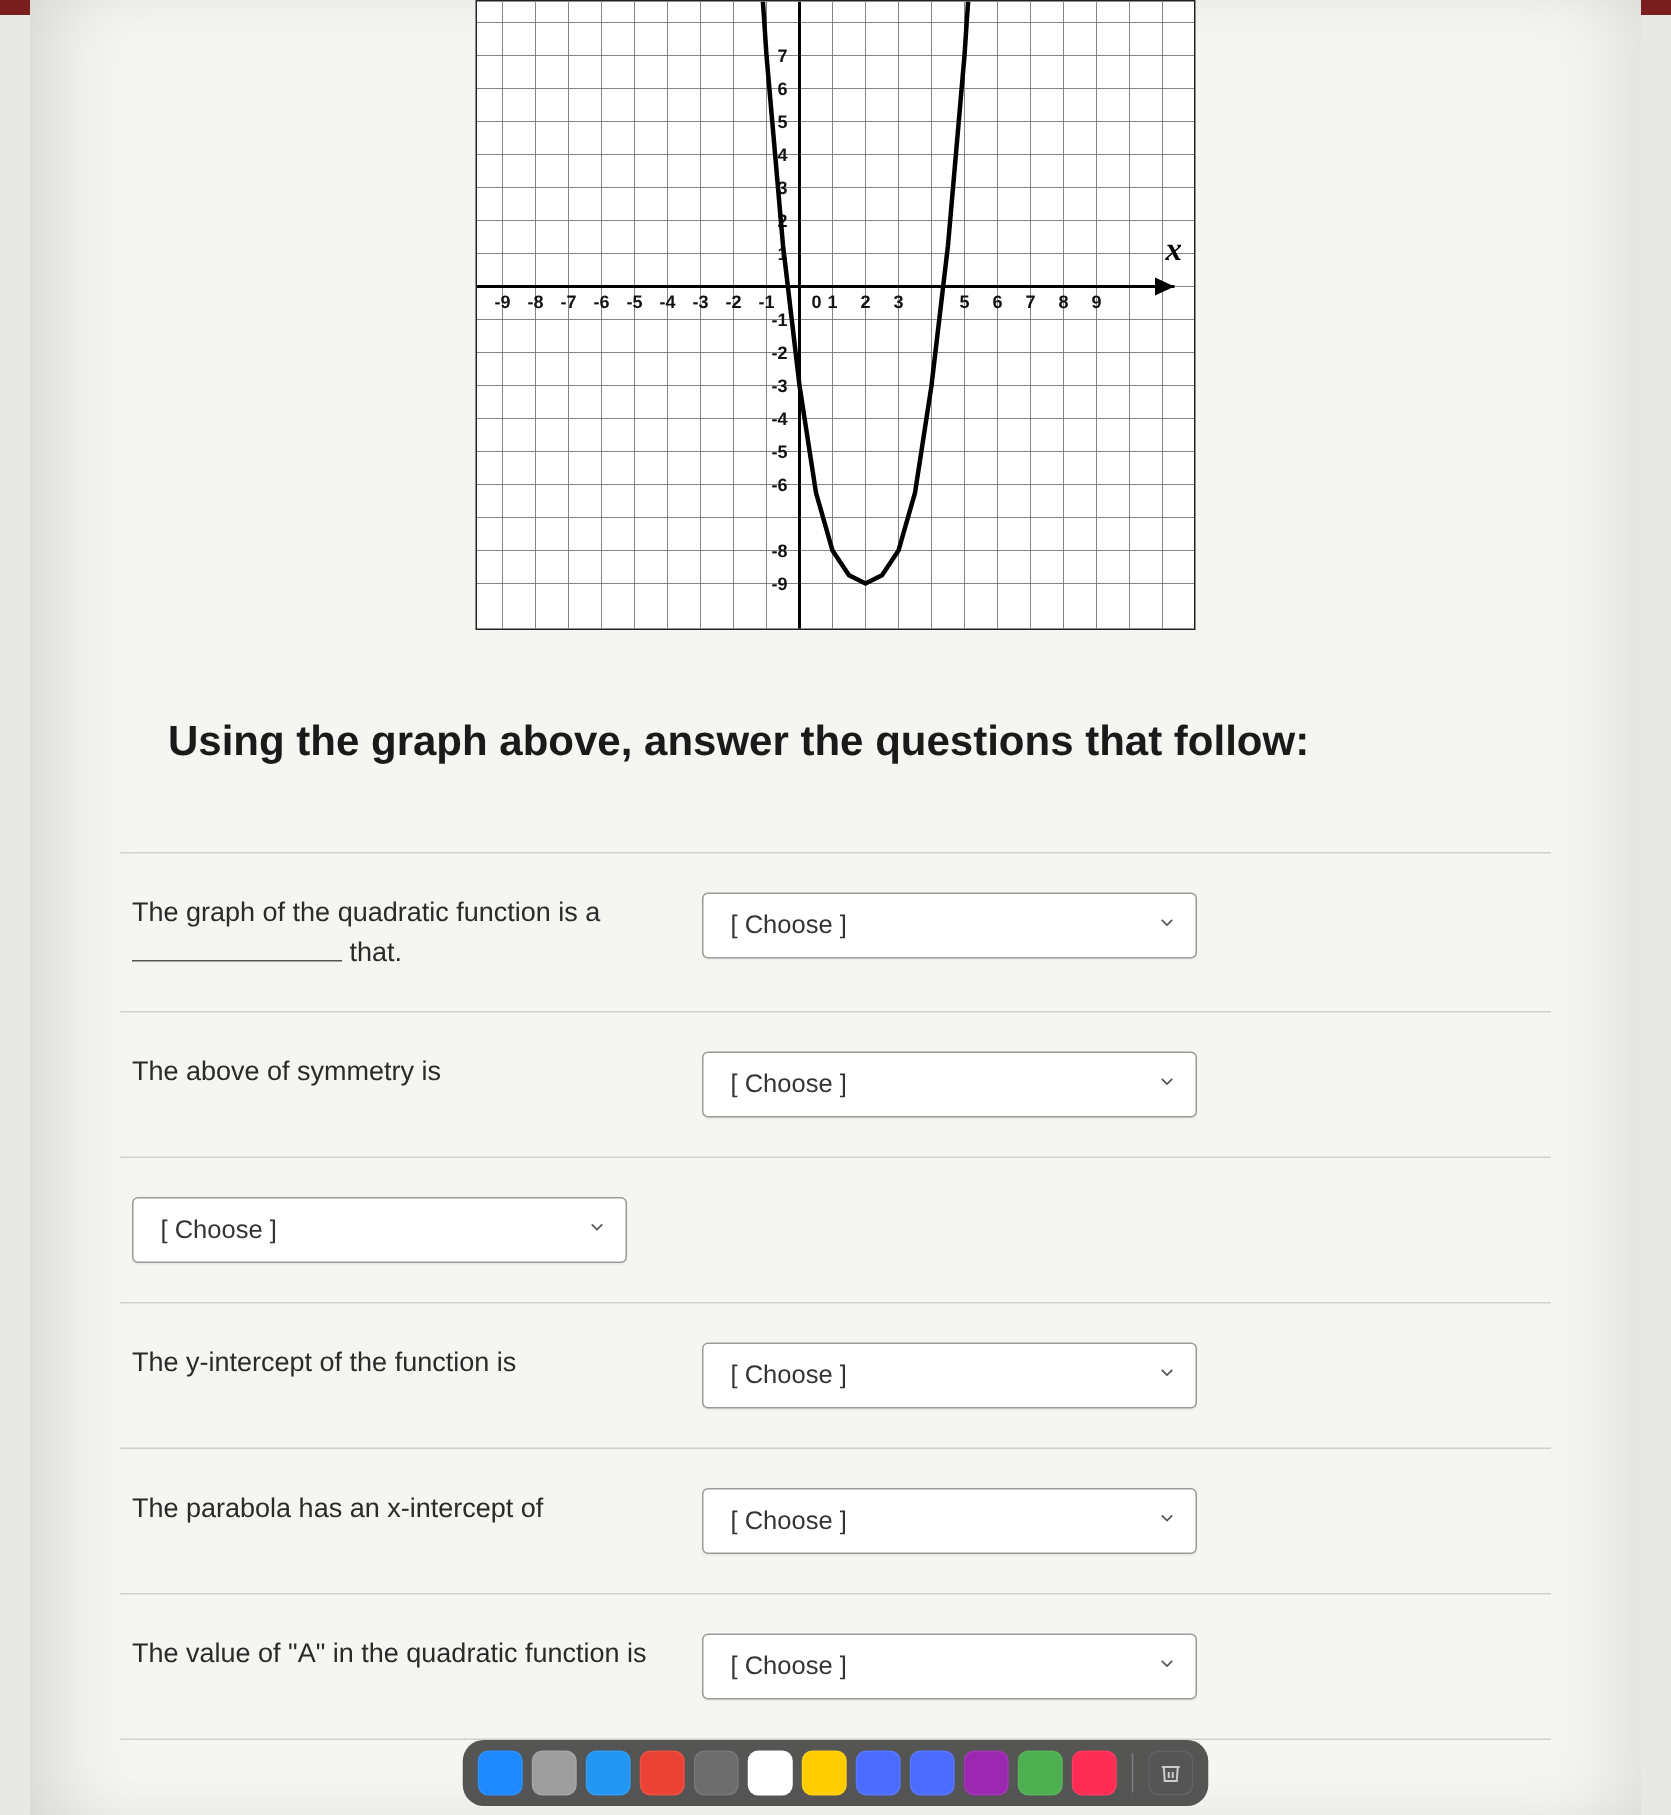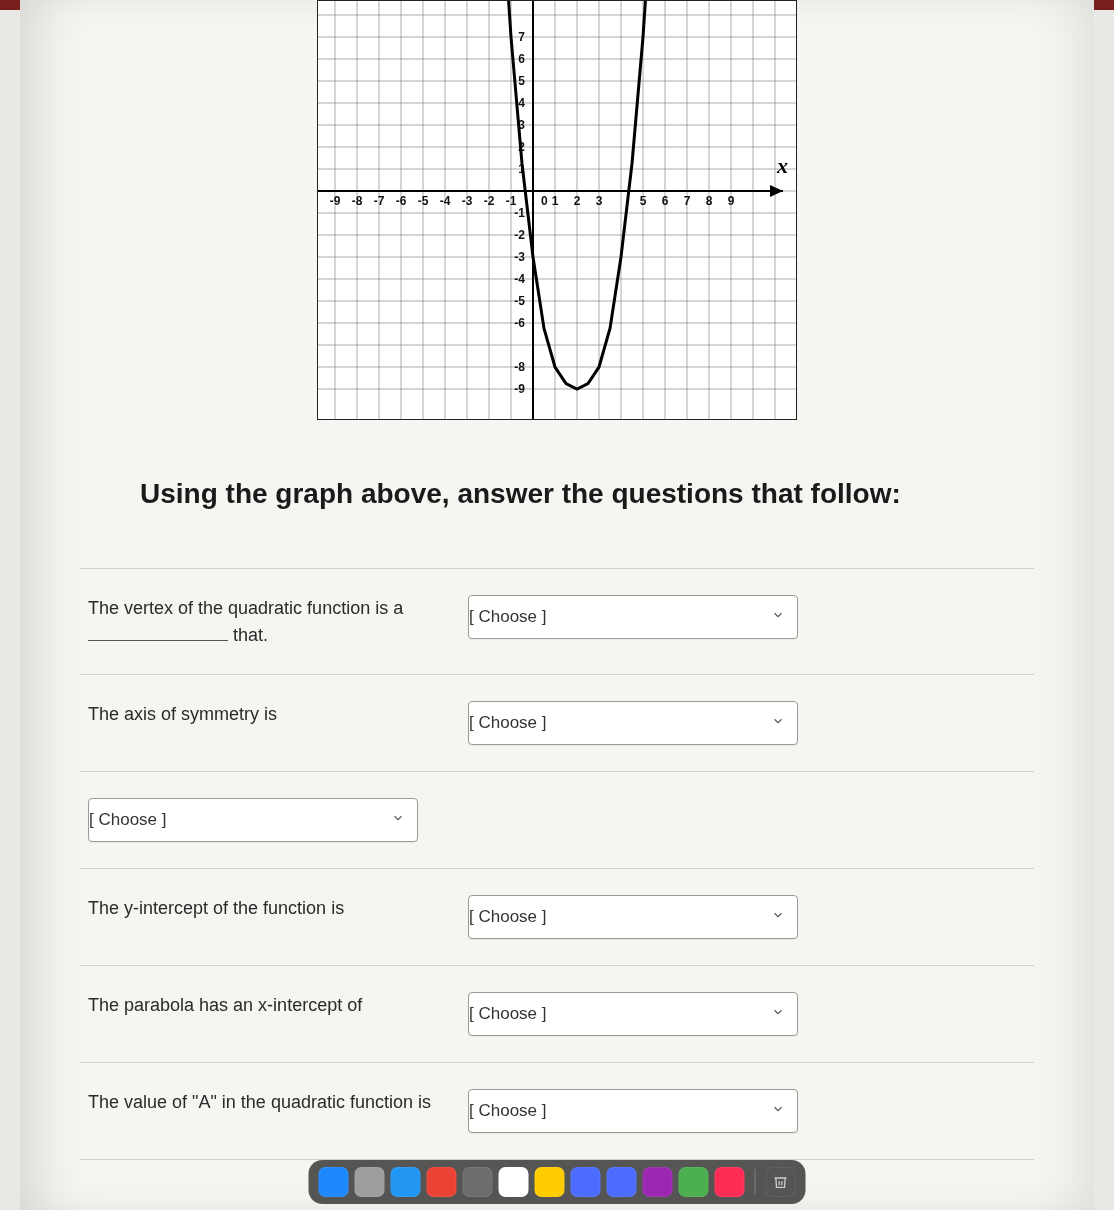--- a/index.html
+++ b/index.html
@@ -47,21 +47,21 @@
   .tick-num { font: 700 12px Arial, sans-serif; fill:#111; }
   .parabola { stroke:#000; stroke-width:3; fill:none; }
   .axis { stroke:#000; stroke-width:2; }
   .arrow { fill:#000; }
 
   
   .question-heading {
     font-size: 28px;
     font-weight: 700;
     color:#1a1a1a;
-    margin: 55px 10px 55px 60px;
+    margin: 55px 10px 55px 32px;
     line-height: 1.35;
   }
 
   
   .qrow {
     display: flex;
     align-items: flex-start;
     border-top: 1px solid #d0d0cc;
     padding: 26px 0 26px 8px;
   }
@@ -84,21 +84,21 @@
     position: relative;
     flex: 0 0 330px;
     height: 44px;
     border: 1px solid #9b9b96;
     border-radius: 4px;
     background:#fff;
     color:#333;
     font-size: 17px;
     display: flex;
     align-items: center;
-    padding: 0 36px 0 0;
+    padding: 0 36px 0 18px;
     cursor: pointer;
     box-shadow: 0 1px 1px rgba(0,0,0,.05);
   }
   .choose .chev {
     position: absolute;
     right: 12px;
     top: 50%;
     transform: translateY(-50%);
     pointer-events: none;
   }
@@ -227,30 +227,30 @@
 
         <path class="parabola" id="curve" d="M188.6 -30 L193 36 L204 162.5 L215 256 L226 327.5 L237 366 L248 382.5 L259 388 L270 382.5 L281 366 L292 327.5 L303 256 L314 162.5 L325 36 L329.4 -30 "></path>
       </svg>
     </div>
   </div>
 
   <div class="question-heading">Using the graph above, answer the questions that follow:</div>
 
   <div id="questions">
       <div class="qrow">
-        <div class="qlabel"><span>The vertex of the quadratic function is a </span><br><span class="blank"></span><span> that.</span></div>
-        <div class="choose">
-          <span>[ Choose ]</span>
-          <span class="chev"><svg viewBox="0 0 24 24">
-              <polyline points="6 9 12 15 18 9"></polyline>
-            </svg></span>
-        </div>
-      </div>
-      <div class="qrow">
-        <div class="qlabel"><span>The axis of symmetry is</span></div>
+        <div class="qlabel"><span>The graph of the quadratic function is a </span><br><span class="blank"></span><span> that.</span></div>
+        <div class="choose">
+          <span>[ Choose ]</span>
+          <span class="chev"><svg viewBox="0 0 24 24">
+              <polyline points="6 9 12 15 18 9"></polyline>
+            </svg></span>
+        </div>
+      </div>
+      <div class="qrow">
+        <div class="qlabel"><span>The above of symmetry is</span></div>
         <div class="choose">
           <span>[ Choose ]</span>
           <span class="chev"><svg viewBox="0 0 24 24">
               <polyline points="6 9 12 15 18 9"></polyline>
             </svg></span>
         </div>
       </div>
       <div class="qrow">
         <div class="choose">
           <span>[ Choose ]</span>

